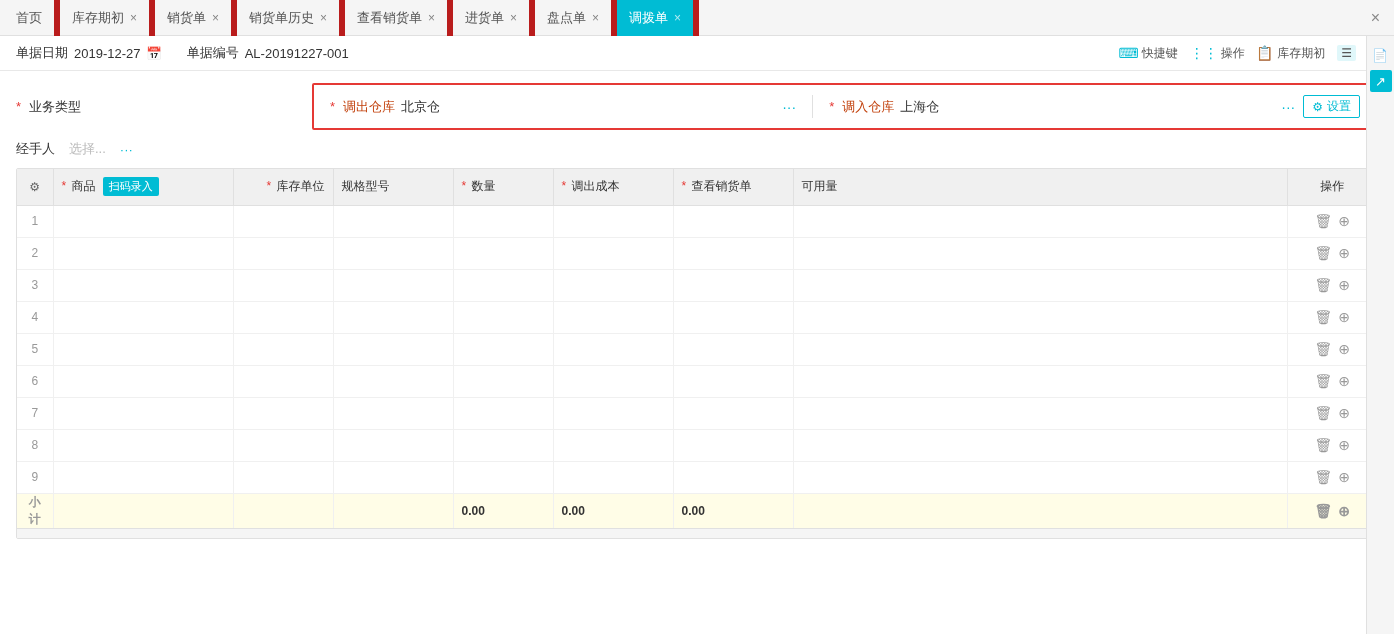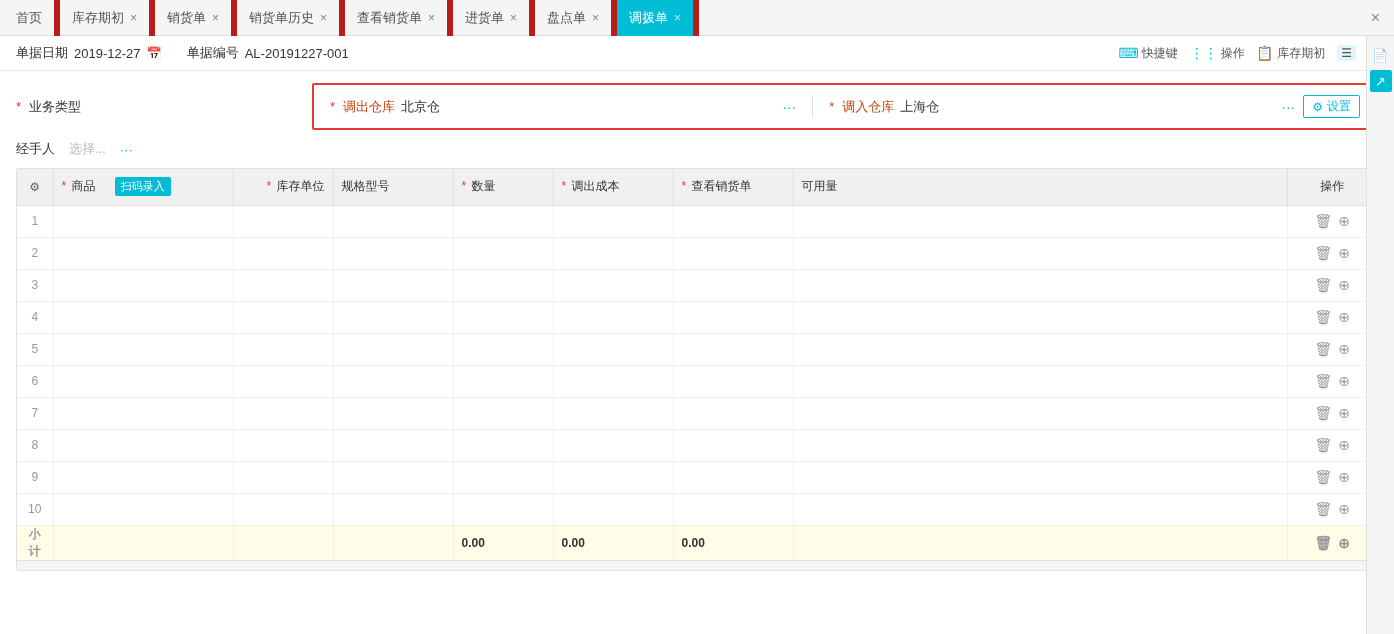--- a/index.html
+++ b/index.html
@@ -208,21 +208,21 @@
     thead th:last-child { border-right: none; }
     .th-required { color: #e53935; margin-right: 2px; }
     .scan-btn {
       background: #00bcd4;
       color: #fff;
       border: none;
       border-radius: 2px;
       padding: 2px 6px;
       font-size: 11px;
       cursor: pointer;
-      margin-left: 16px;
+      margin-left: 4px;
     }
     tbody tr {
       height: 32px;
       border-bottom: 1px solid #f0f0f0;
     }
     tbody tr:last-child { border-bottom: none; padding-left: 8px; }
     tbody tr.subtotal-row {
       background: #fffde7;
       font-weight: bold;
     }
@@ -580,36 +580,20 @@
       <td></td>
       <td></td>
       <td></td>
       <td>
         <div class="op-cell">
           <span class="op-icon">🗑</span>
           <span class="op-icon">⊕</span>
         </div>
       </td>
     </tr>
-            <tr>
-      <td class="row-num">10</td>
-      <td></td>
-      <td></td>
-      <td></td>
-      <td></td>
-      <td></td>
-      <td></td>
-      <td></td>
-      <td>
-        <div class="op-cell">
-          <span class="op-icon">🗑</span>
-          <span class="op-icon">⊕</span>
-        </div>
-      </td>
-    </tr>
             <tr class="subtotal-row">
       <td class="row-num">小计</td>
       <td style="background:#fffde7;"></td>
       <td style="background:#fffde7;"></td>
       <td style="background:#fffde7;"></td>
       <td style="background:#fffde7;">0.00</td>
       <td style="background:#fffde7;">0.00</td>
       <td style="background:#fffde7;">0.00</td>
       <td style="background:#fffde7;"></td>
       <td>

